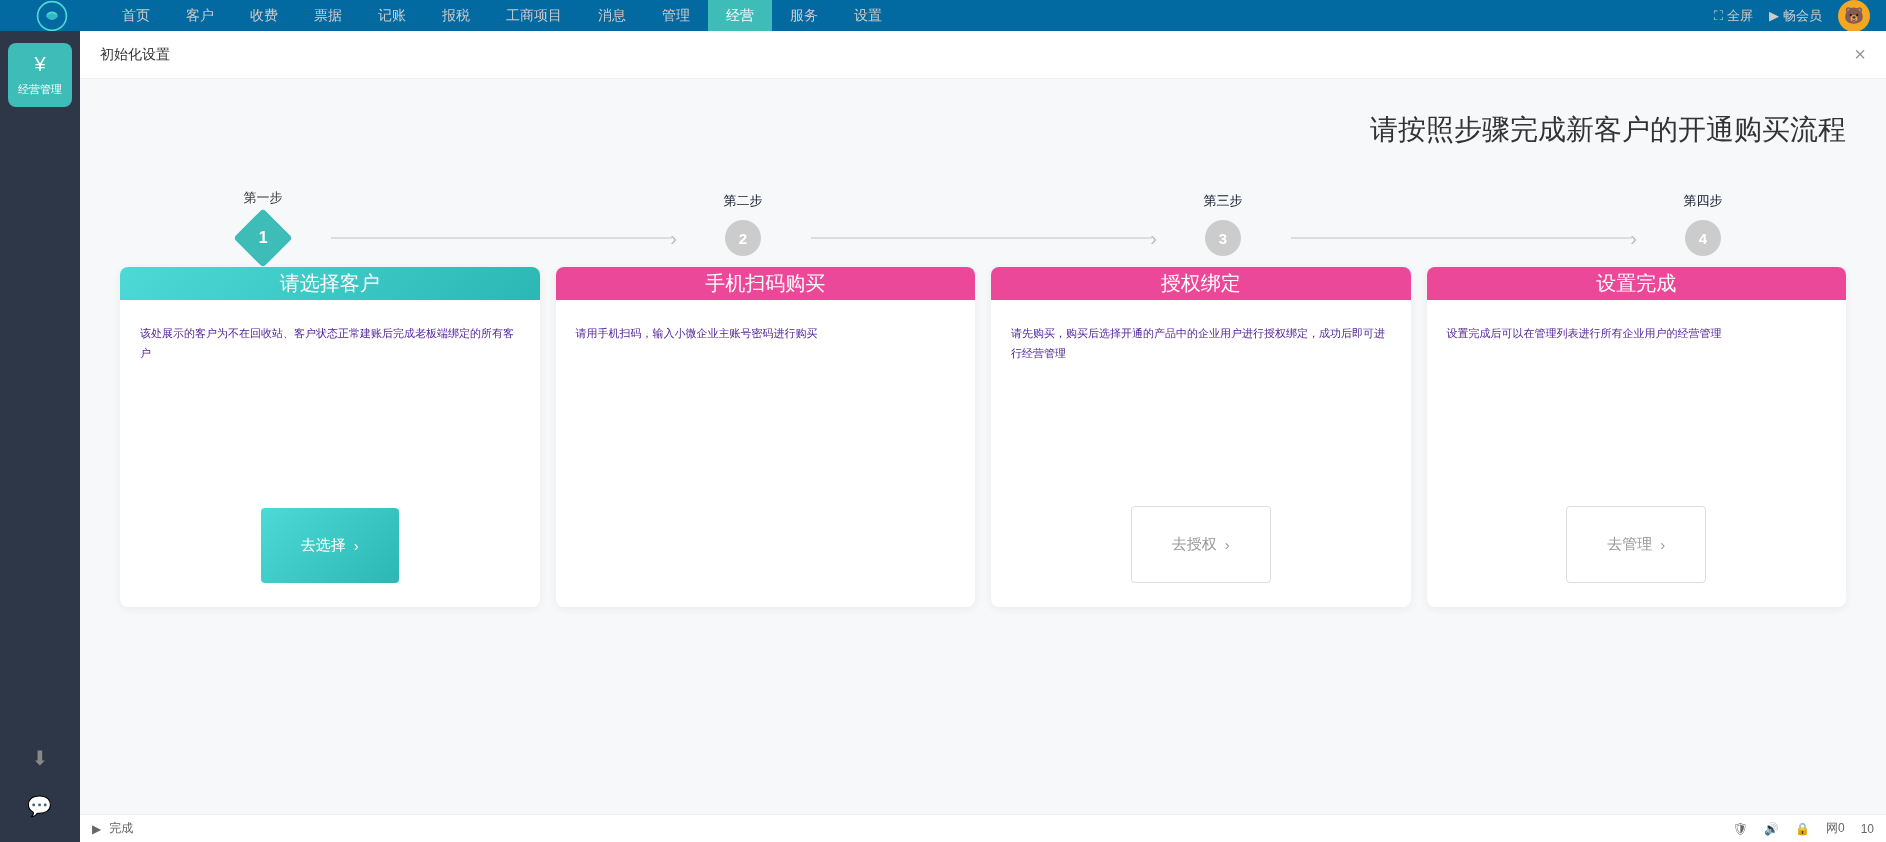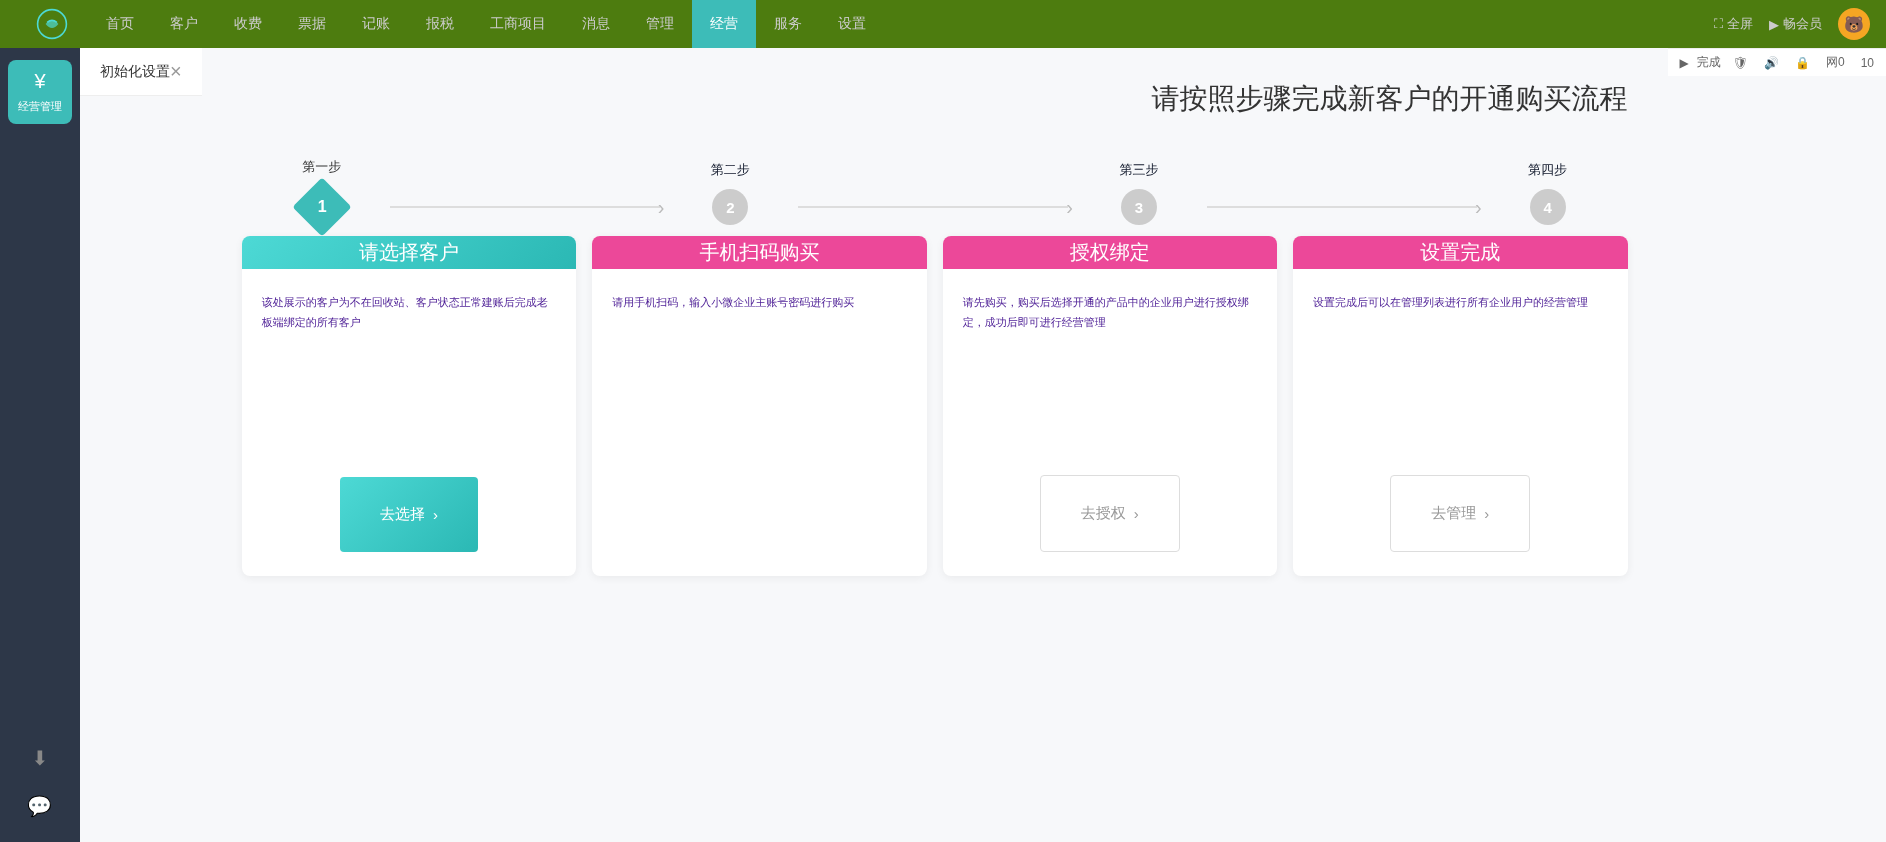--- a/index.html
+++ b/index.html
@@ -1,25 +1,25 @@
 <!DOCTYPE html>
 <html><head>
   <meta charset="utf-8">
   <style>
     * { margin: 0; padding: 0; box-sizing: border-box; }
     body { font-family: "Microsoft YaHei", "PingFang SC", sans-serif; background: #f0f2f5; width: 1886px; height: 842px; overflow: hidden; display: flex; flex-direction: column; }
 
     
     .top-nav {
-      height: 48px;
-      background: #4d7c0f;
+      height: 31px;
+      background: #0369a1;
       display: flex;
       align-items: center;
       padding: 0 16px;
-      gap: 0;
+      gap: 16px;
       flex-shrink: 0;
     }
     .top-nav-logo {
       width: 72px;
       display: flex;
       align-items: center;
       justify-content: center;
       height: 100%;
     }
     .top-nav-logo svg { width: 32px; height: 32px; }
@@ -125,21 +125,21 @@
       color: #888;
       font-size: 20px;
       cursor: pointer;
     }
 
     
     .content-area {
       flex: 1;
       background: #f7f8fa;
       display: flex;
-      flex-direction: row;
+      flex-direction: column;
       overflow: hidden;
     }
 
     
     .content-header {
       height: 48px;
       background: #fff;
       display: flex;
       align-items: center;
       padding: 0 20px;

